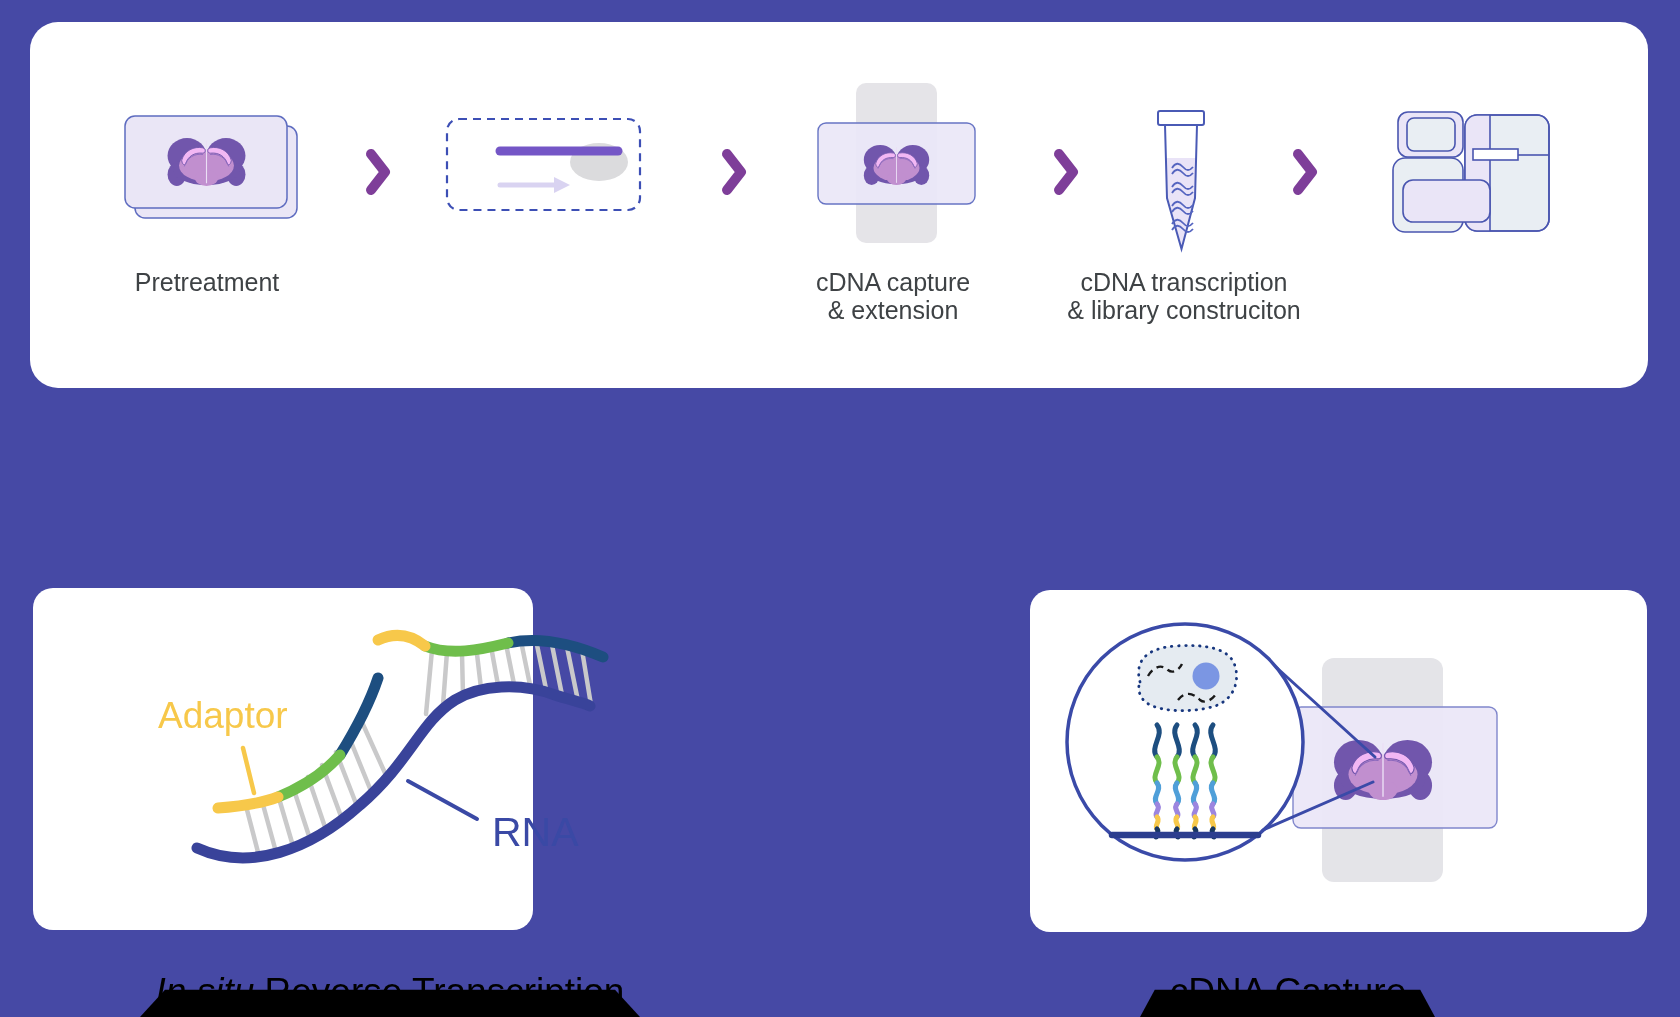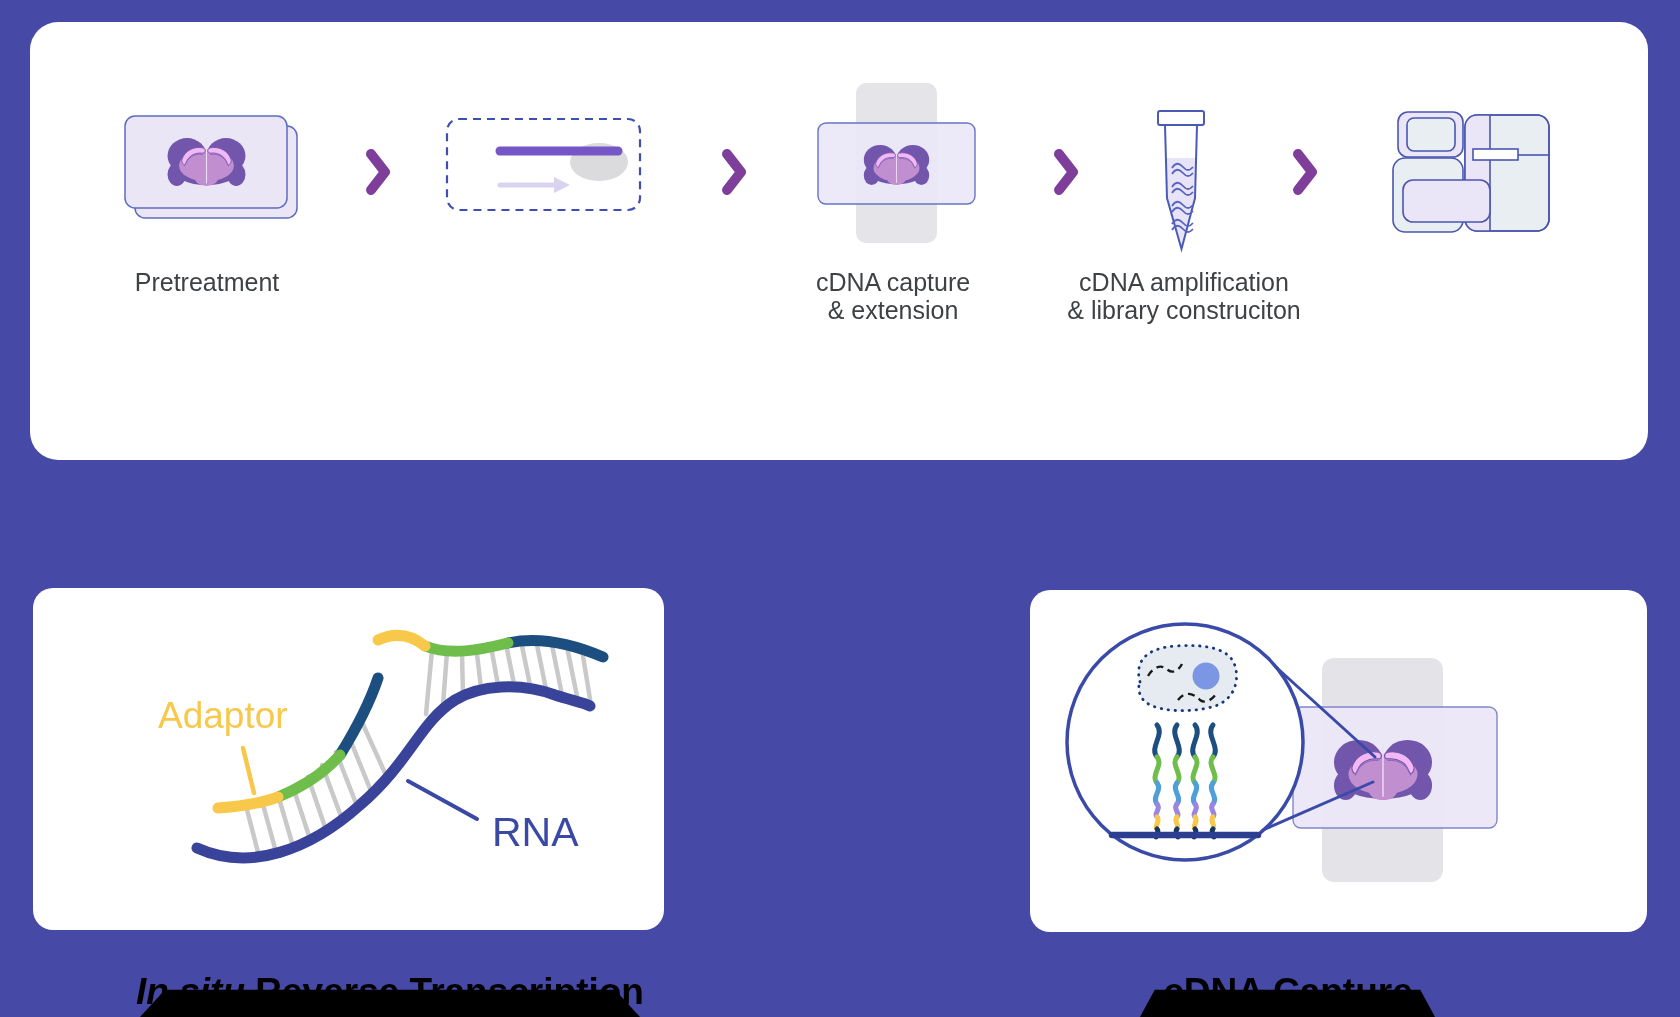--- a/index.html
+++ b/index.html
@@ -2,37 +2,37 @@
 <html><head>
 <meta charset="utf-8">
 <style>
   html,body{margin:0;padding:0;}
   body{
     width:1680px;height:1017px;position:relative;overflow:hidden;
     background:#4649A5;
     font-family:"Liberation Sans", sans-serif;
   }
   .card{position:absolute;background:#ffffff;}
-  #top-card{left:30px;top:22px;width:1618px;height:438px;border-radius:28px;}
-  #left-card{left:33px;top:588px;width:631px;height:342px;border-radius:20px;}
+  #top-card{left:30px;top:22px;width:1618px;height:366px;border-radius:28px;}
+  #left-card{left:33px;top:588px;width:500px;height:342px;border-radius:20px;}
   #right-card{left:1030px;top:590px;width:617px;height:342px;border-radius:20px;}
   .step-label{
     position:absolute;top:246px;width:320px;margin-left:-160px;
     text-align:center;font-size:25px;line-height:28px;color:#3E4245;
   }
   .step-label i{font-style:italic;}
   .caption-band{
     position:absolute;top:970px;height:47px;background:#000;
     clip-path:polygon(0% 100%, 5% 42%, 95% 42%, 100% 100%);
   }
   #caption-band-left{left:140px;width:500px;}
   #caption-band-right{left:1140px;width:295px;}
   .caption-text{
     position:absolute;top:972px;height:45px;color:#000;
-    font-size:37px;font-weight:bold;line-height:40px;text-align:center;
+    font-size:37px;font-weight:normal;line-height:40px;text-align:center;
   }
   #caption-left{left:90px;width:600px;}
   #caption-right{left:1133px;width:310px;}
   svg{position:absolute;left:0;top:0;display:block;}
 </style>
 </head>
 <body>
 
 <svg width="0" height="0" aria-hidden="true">
   <defs>
@@ -119,21 +119,21 @@
   </svg>
 
   <div class="step-label" style="left:177px;">
     <span>Pretreatment</span>
   </div>
   <div class="step-label" style="left:863px;">
     <span>cDNA capture</span><br>
     <span>&amp; extension</span>
   </div>
   <div class="step-label" style="left:1154px;">
-    <span>cDNA amplification</span><br>
+    <span>cDNA transcription</span><br>
     <span>&amp; library construciton</span>
   </div>
 </div>
 
 <div id="left-card" class="card">
   <svg width="617" height="342" viewBox="0 0 617 342">
     <g>
 
       <g stroke="#C9C9CA" stroke-width="4.5" stroke-linecap="round">
         <line x1="213" y1="218" x2="226" y2="268"></line>

